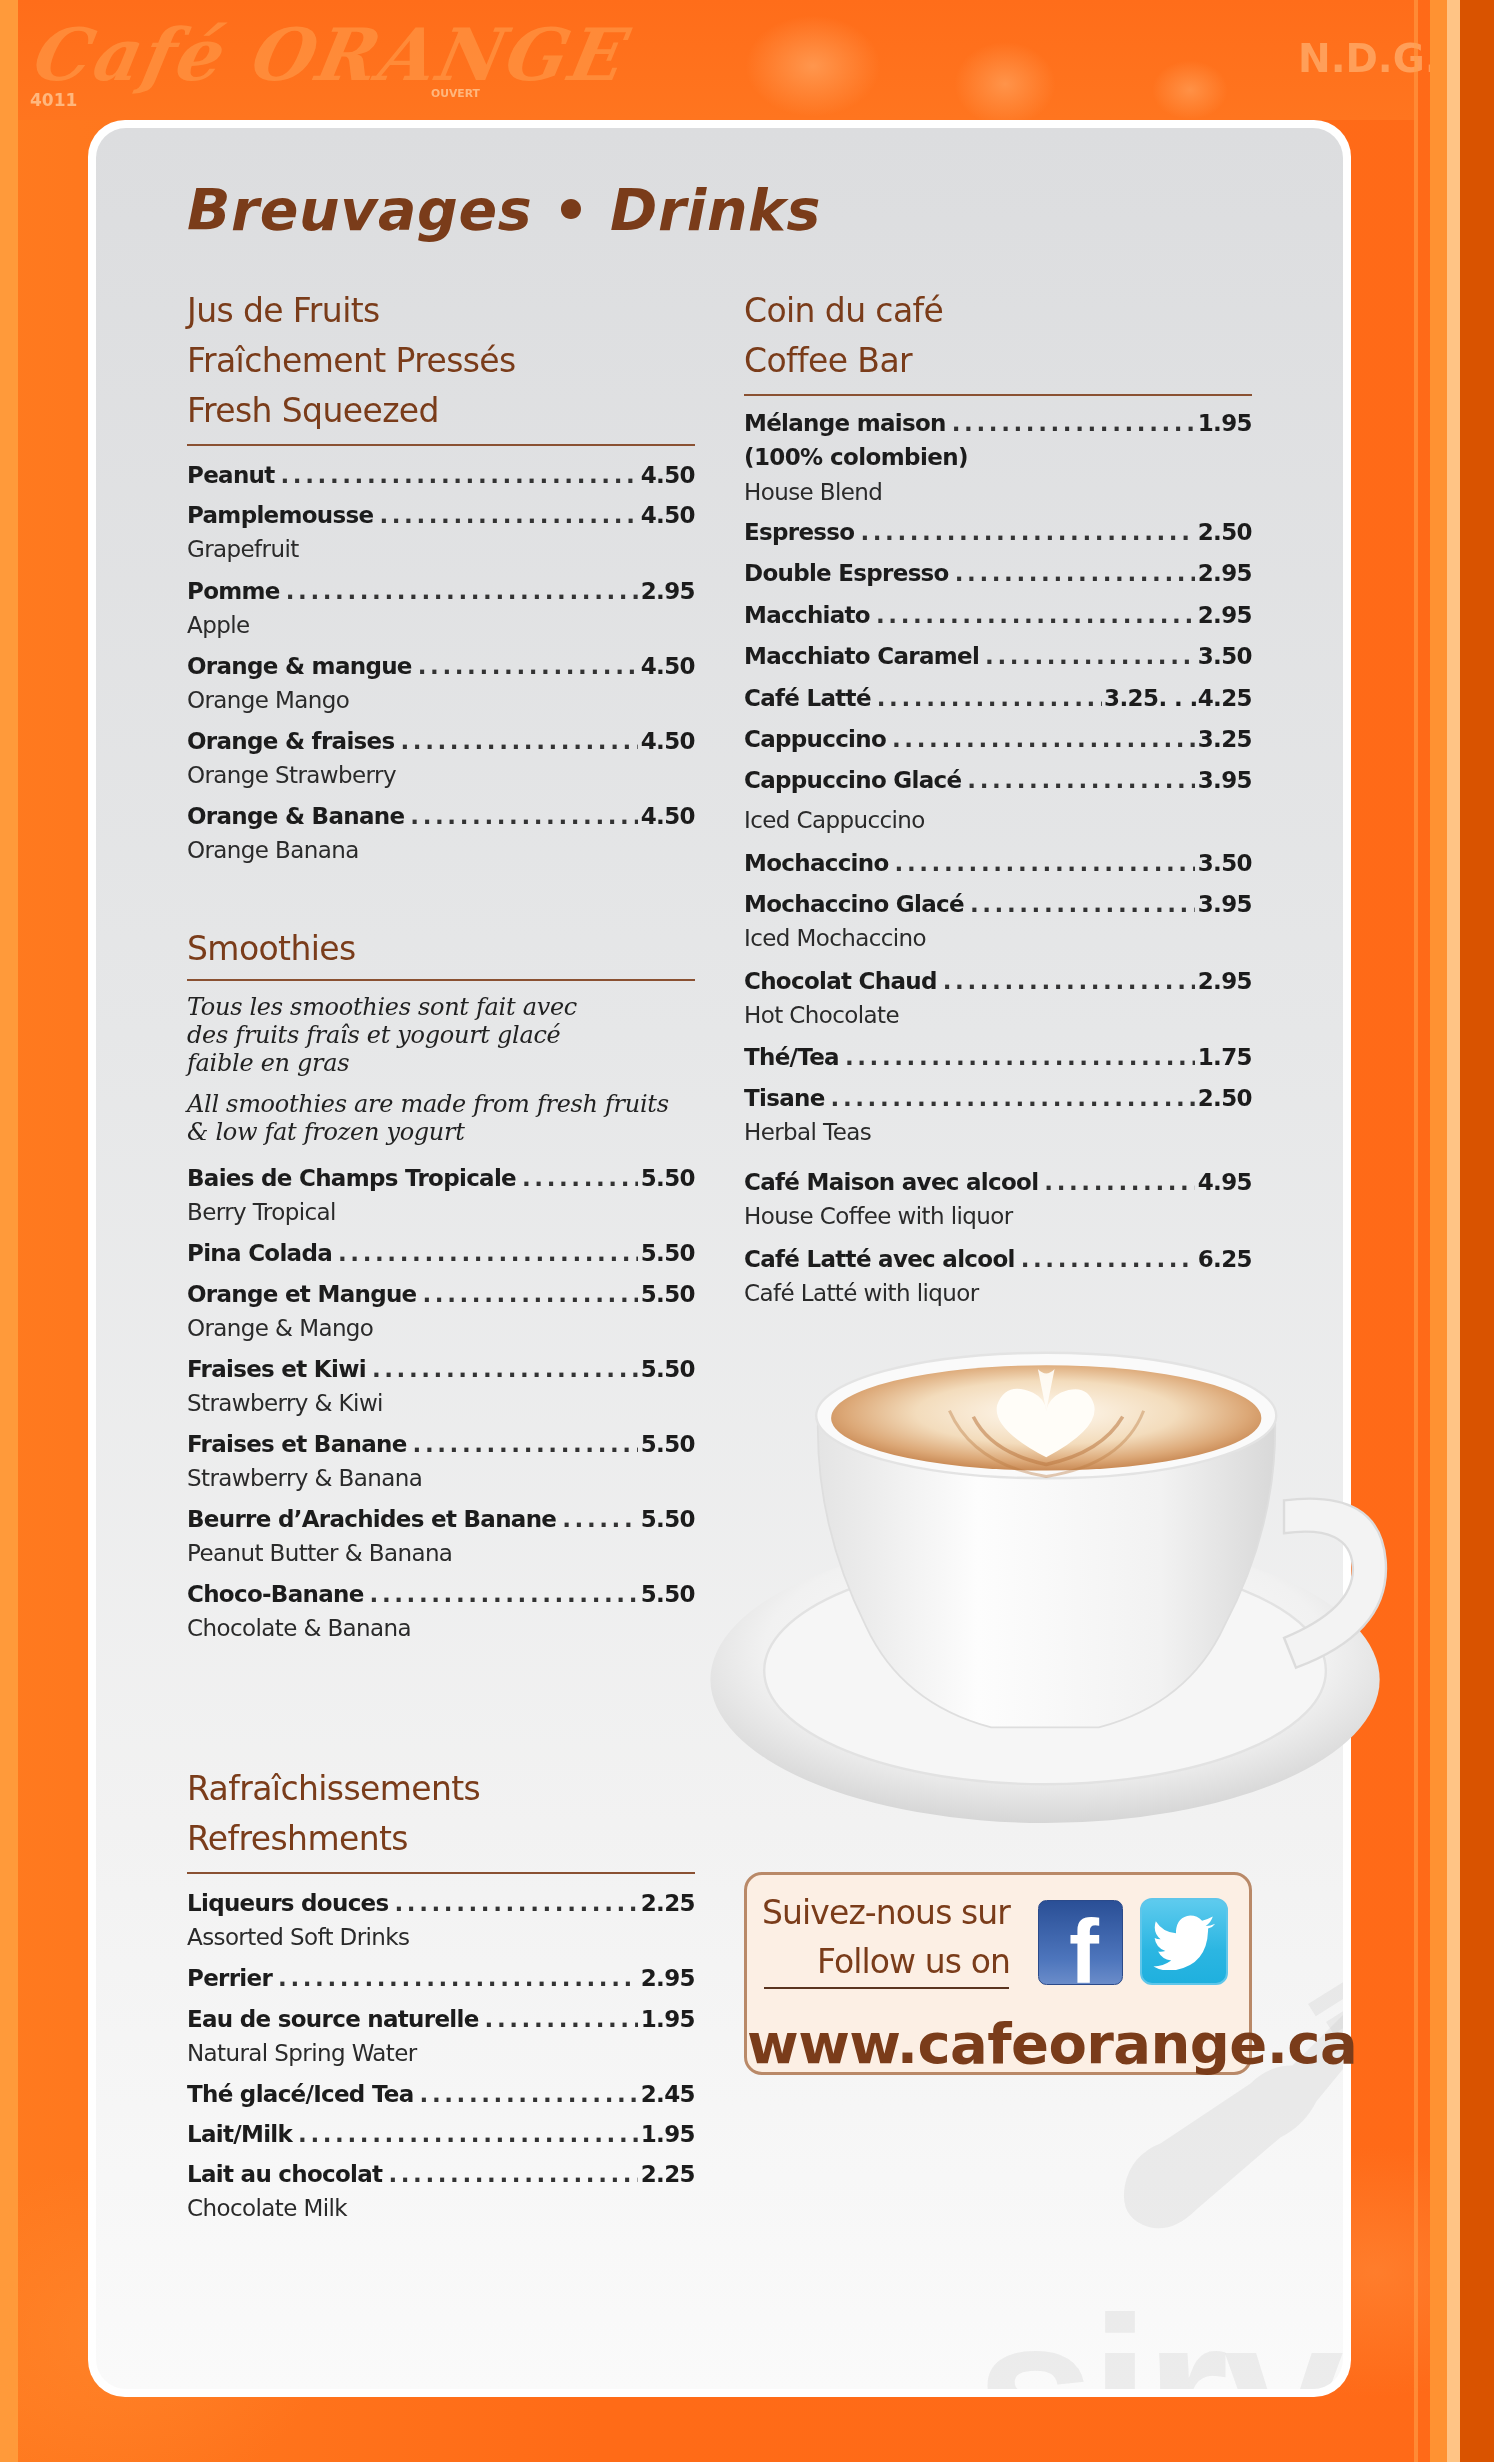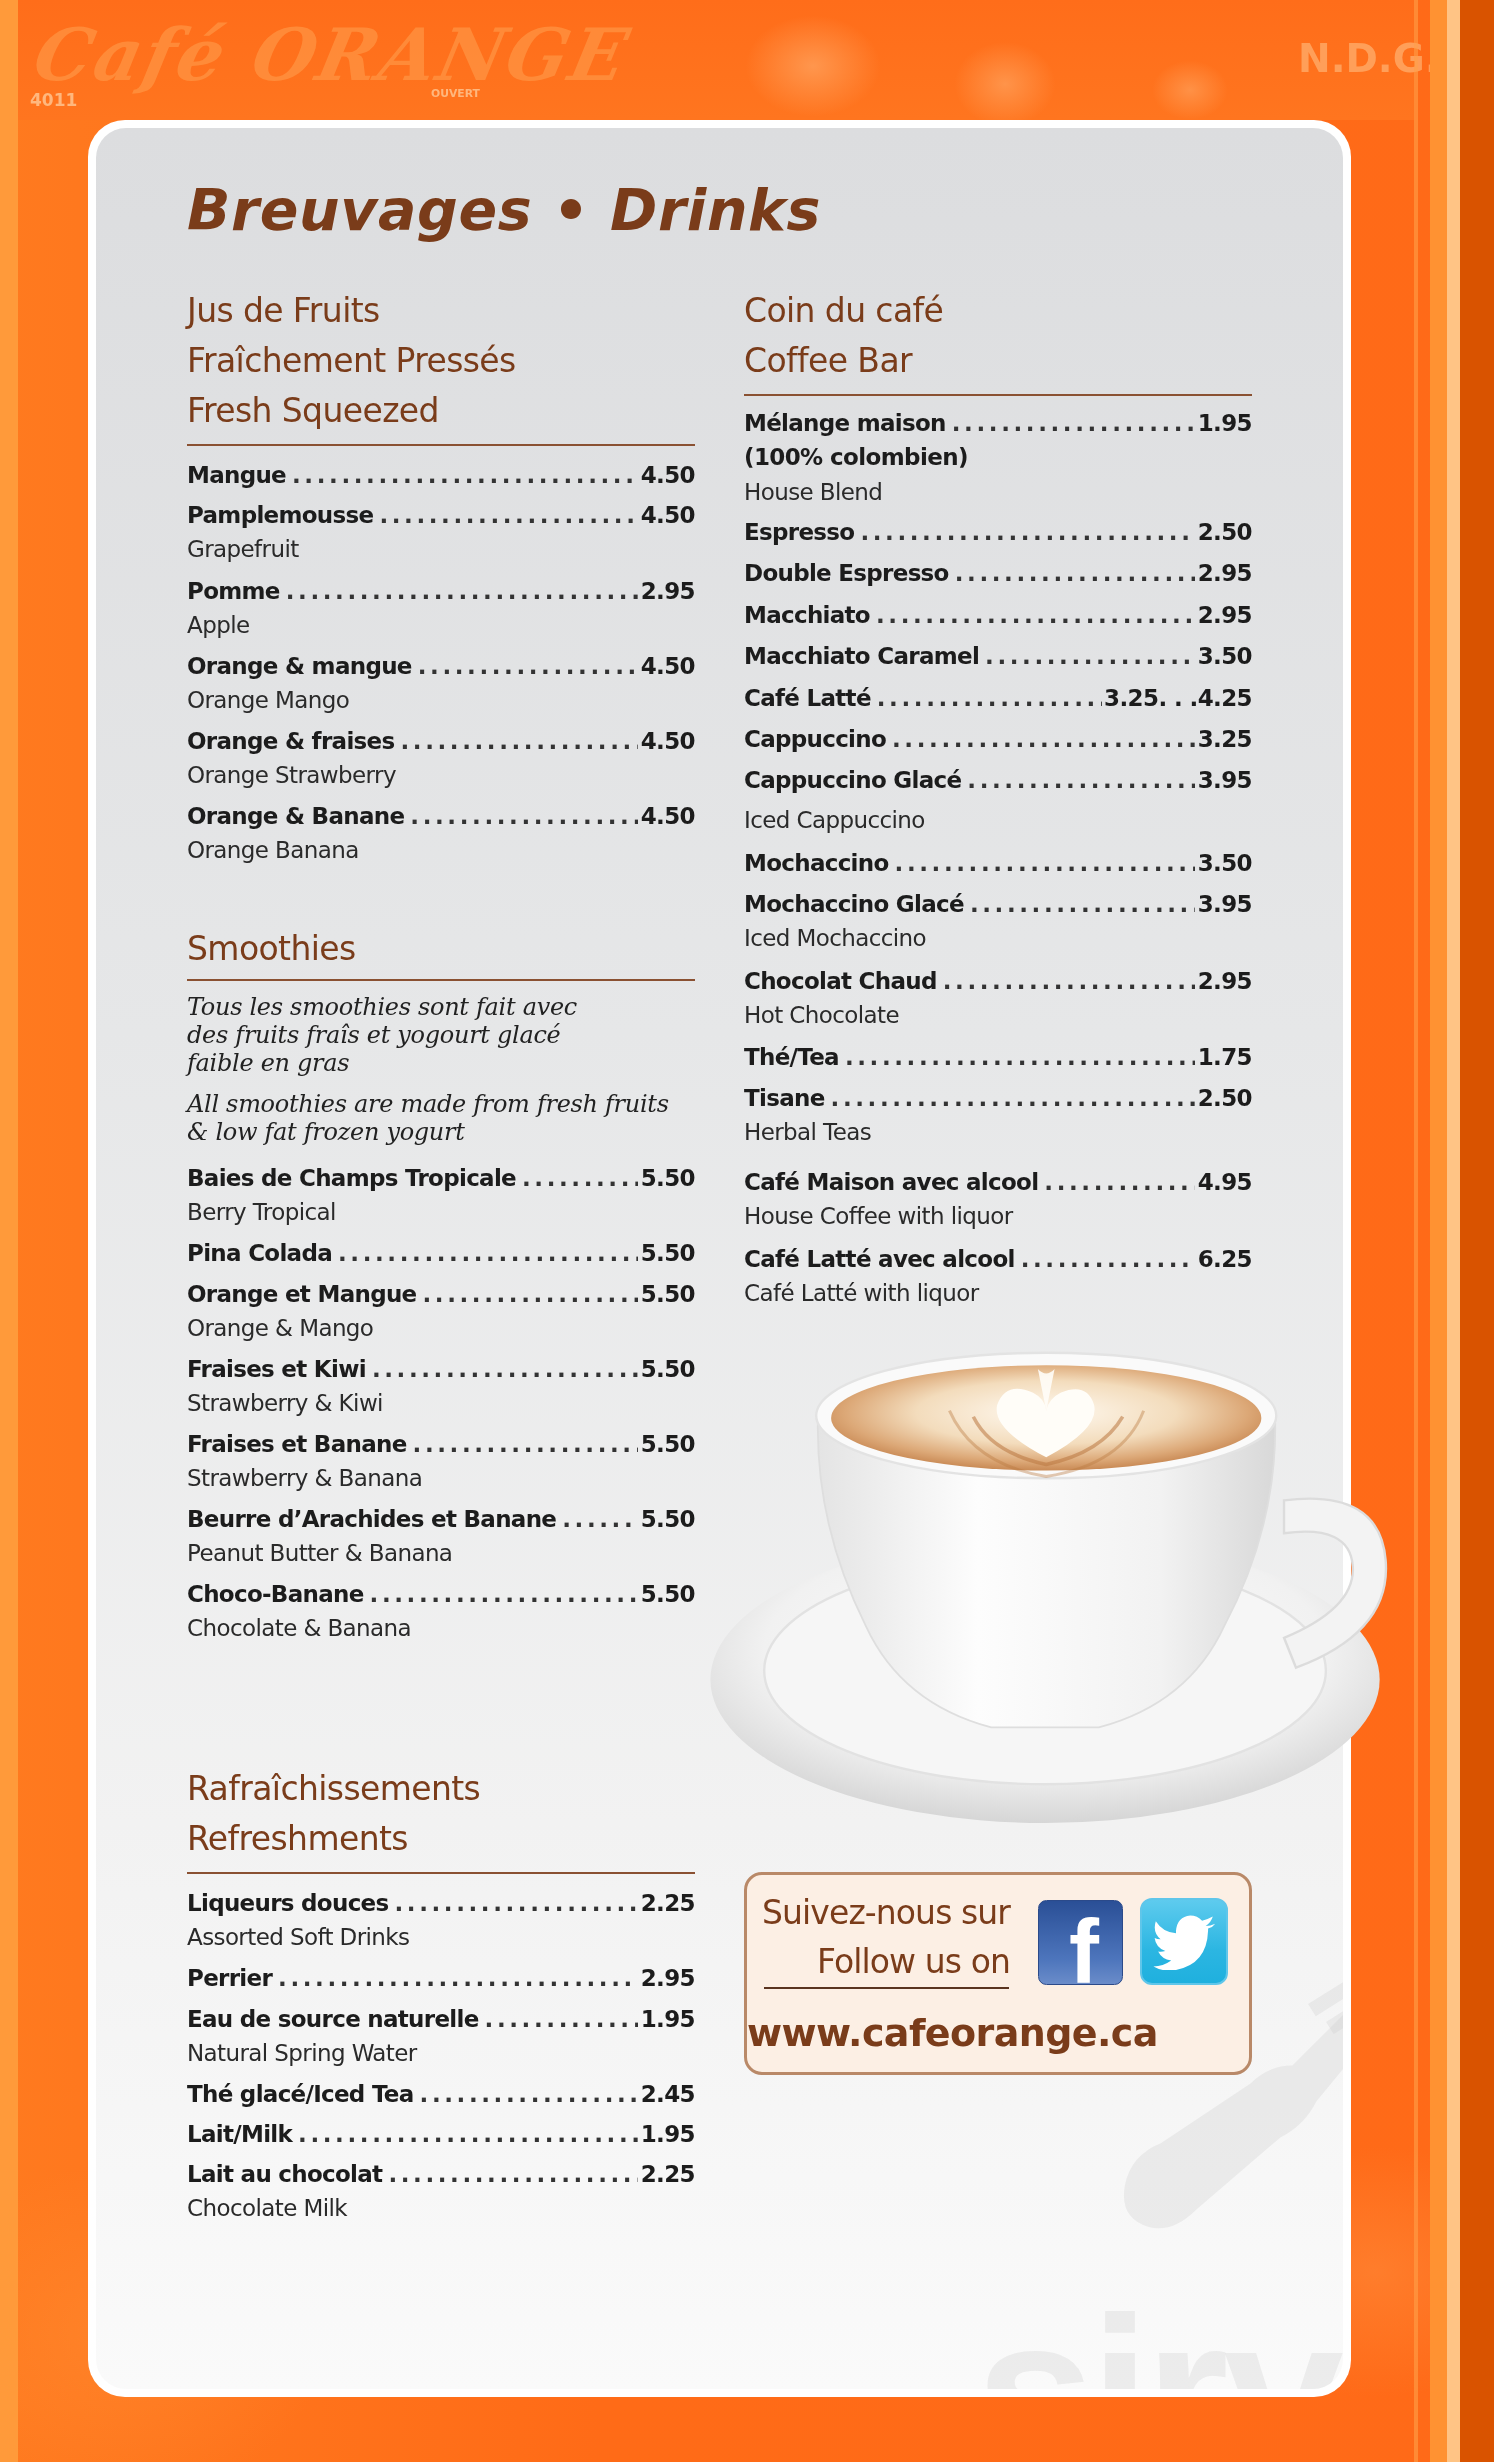--- a/index.html
+++ b/index.html
@@ -115,22 +115,22 @@
     background: #fcefe4; border: 3px solid #b98968; border-radius: 18px;
   }
   .follow-fr, .follow-en {
     position: absolute; right: 239px; font-size: 33px; color: #7a3c1a; letter-spacing: -0.9px;
     white-space: nowrap;
   }
   .follow-fr { top: 18px; }
   .follow-en { top: 67px; }
   .follow-rule { position: absolute; left: 16.7px; top: 112px; width: 245px; height: 1.8px; background: #5a3420; }
   .follow-url {
-    position: absolute; left: 0; right: 2px; top: 136px; text-align: left;
-    font-size: 38px; font-weight: bold; color: #7a3c1a; letter-spacing: -0.6px;
+    position: absolute; left: 0; right: 2px; top: 136px; text-align: right;
+    font-size: 56px; font-weight: bold; color: #7a3c1a; letter-spacing: -0.6px;
   }
   .fb-icon {
     position: absolute; left: 291px; top: 25px; width: 85px; height: 85px;
     border-radius: 8.4px; border: 1.8px solid #2b4a8a;
     background: linear-gradient(180deg, #2a4f96 0%, #4d75bc 70%, #6a8cc9 100%);
     overflow: hidden;
   }
   .fb-icon span {
     position: absolute; left: 30px; top: 6px;
     font-family: "Liberation Sans", sans-serif; font-weight: bold; font-size: 90px; line-height: 90px;
@@ -176,21 +176,21 @@
 
 <div class="col col-left" style="top:286px;">
   <div class="sec-head">Jus de Fruits</div>
   <div class="sec-head">Fraîchement Pressés</div>
   <div class="sec-head">Fresh Squeezed</div>
   <div class="sec-rule"></div>
 
   <div style="margin-top:13px;">
     <div class="item">
       <div class="item-row">
-          <span class="item-name">Mangue</span>
+          <span class="item-name">Peanut</span>
           <span class="item-dots"></span>
           <span class="item-price">4.50</span>
         </div>
     </div>
     <div class="item" style="margin-top:7.2px;">
       <div class="item-row">
           <span class="item-name">Pamplemousse</span>
           <span class="item-dots"></span>
           <span class="item-price">4.50</span>
         </div>

